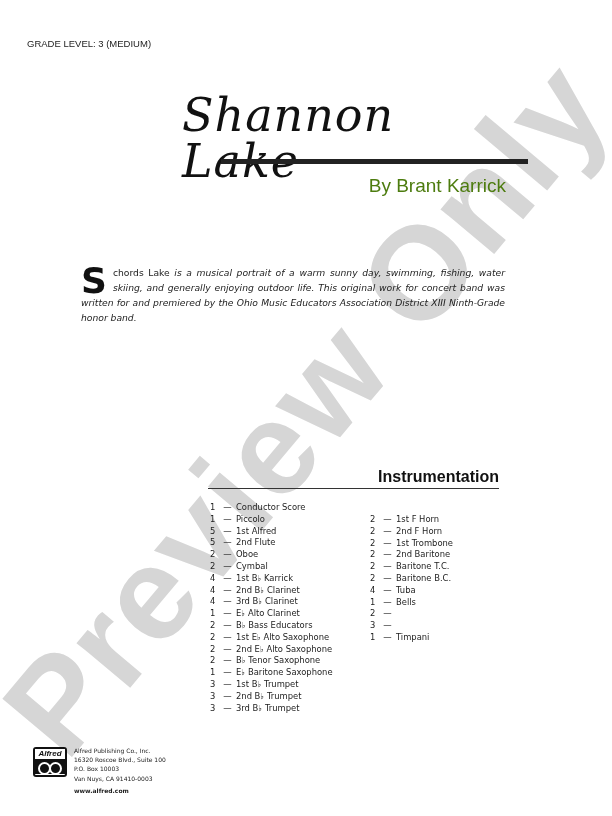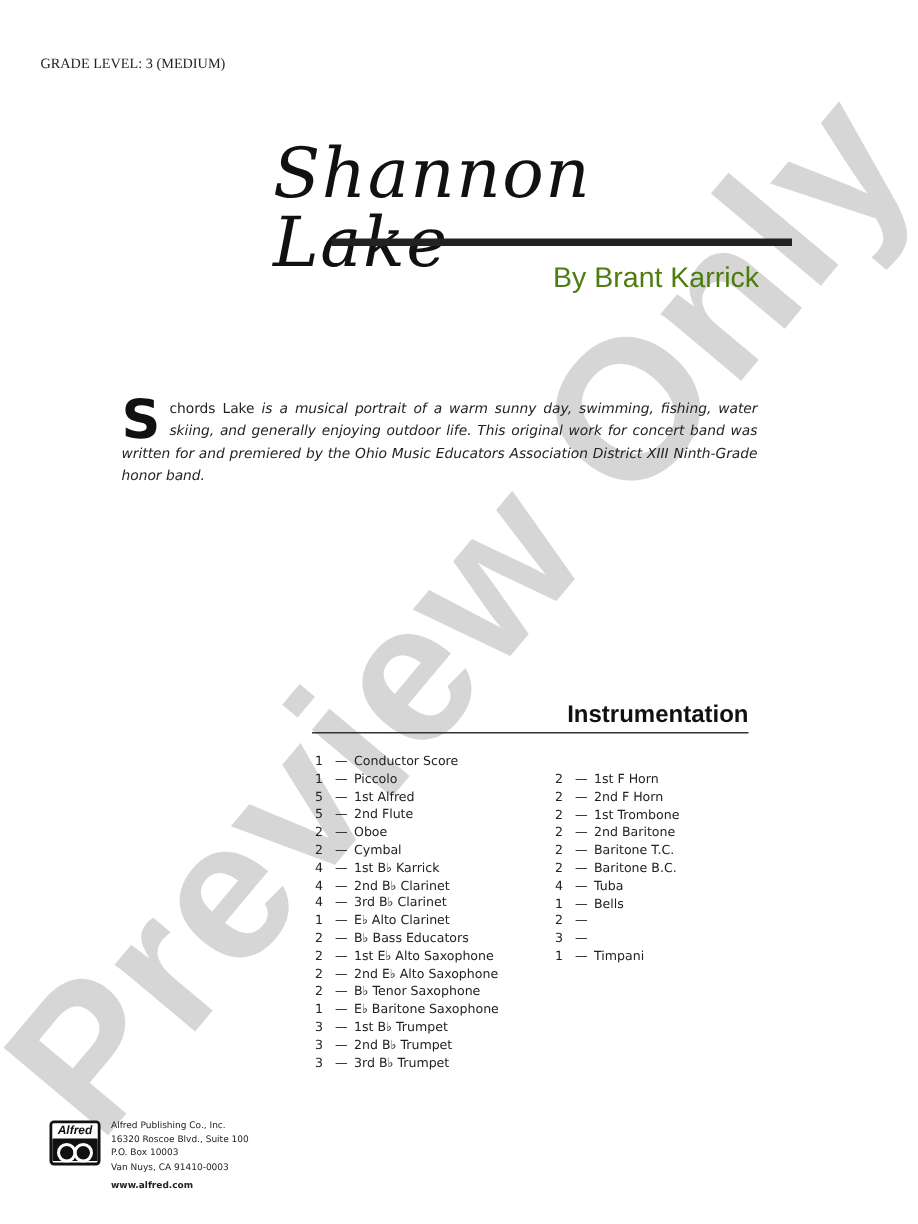--- a/index.html
+++ b/index.html
@@ -9,21 +9,21 @@
   }
   .watermark {
     position: absolute; left: 306px; top: 408px;
     transform: translate(-50%, -50%) rotate(-50deg);
     font-family: "Liberation Sans", sans-serif; font-weight: bold;
     font-size: 132px; color: #d6d6d6; white-space: nowrap; letter-spacing: 2px;
     z-index: 0; pointer-events: none; line-height: 1;
   }
   .grade {
     position: absolute; left: 27px; top: 38px;
-    font-family: Liberation Serif, serif; font-size: 9.5px; color: #222;
+    font-family: Liberation Sans, sans-serif; font-size: 9.5px; color: #222;
     z-index: 1;
     text-align: center;
   }
   .title {
     position: absolute; left: 182px; top: 92px; width: 330px; text-align: left;
     font-family: "DejaVu Serif", serif; font-style: italic; font-size: 46px;
     color: #111; z-index: 1; letter-spacing: 1px; line-height: 1;
   }
   .title-rule {
     position: absolute; left: 221px; top: 159px; width: 307px; height: 5px;

